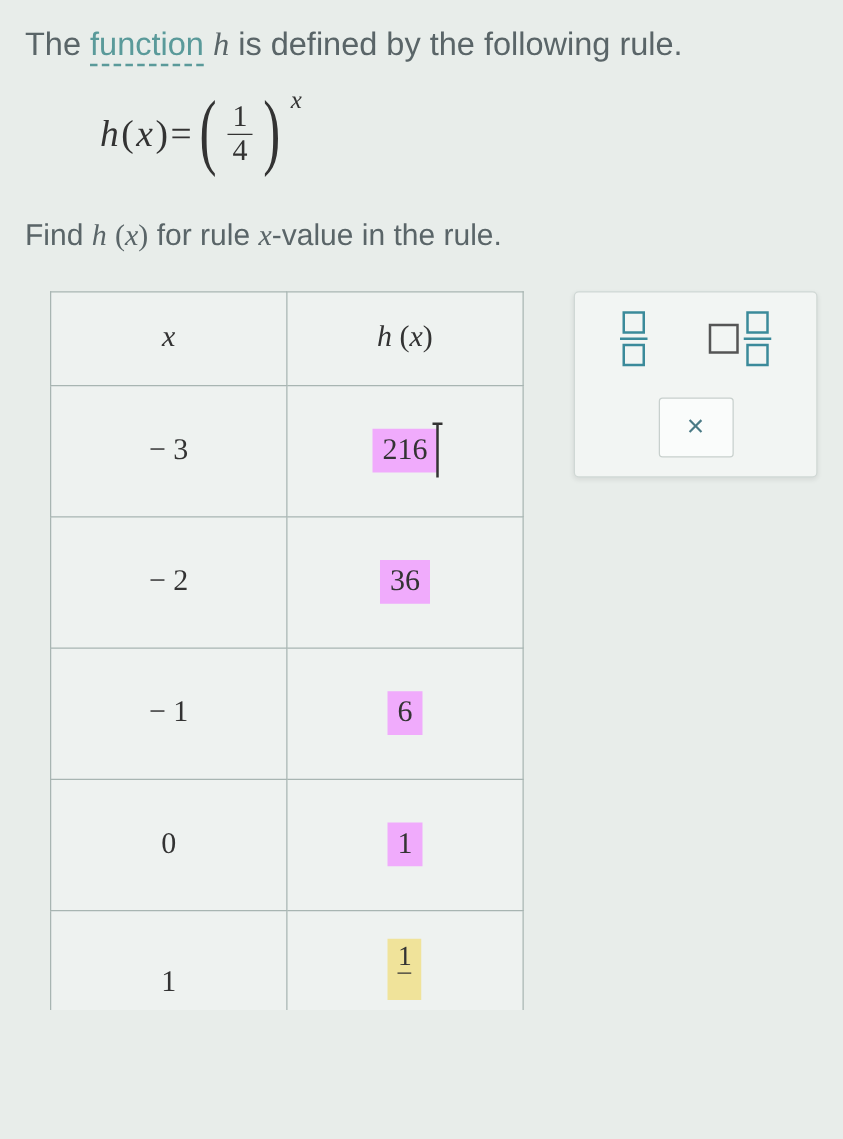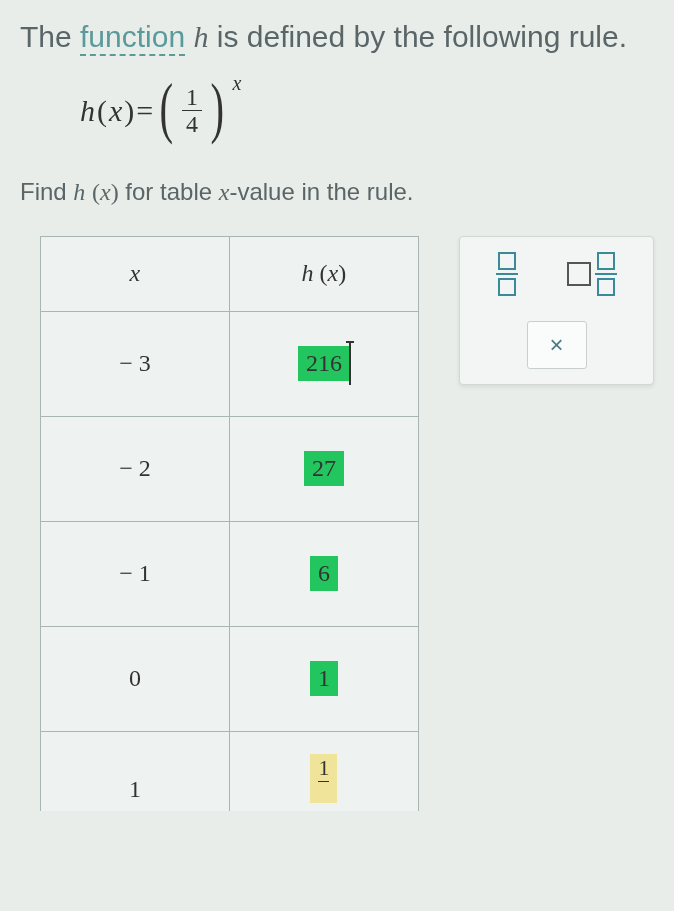--- a/index.html
+++ b/index.html
@@ -7,21 +7,21 @@
     margin: 0;
     padding: 20px 20px 0 20px;
     font-family: Arial, Helvetica, sans-serif;
     background: #e8edea;
     color: #4a5558;
     width: 674px;
     height: 911px;
     overflow: hidden;
   }
   .intro {
-    font-size: 30px;
+    font-size: 26px;
     color: #5a6568;
     margin-bottom: 30px;
   }
   .func-link {
     color: #5a9a9a;
     border-bottom: 2px dashed #5a9a9a;
     padding-bottom: 1px;
   }
   .math-i { font-style: italic; font-family: 'Times New Roman', serif; }
   .formula {
@@ -92,21 +92,21 @@
     font-style: italic;
   }
   table.vals td {
     width: 190px;
     height: 105px;
     font-size: 24px;
   }
   table.vals tr.last td { height: 80px; border-bottom: none; vertical-align: bottom; padding-bottom: 8px;}
   .ansbox {
     display: inline-block;
-    background: #22c55e;
+    background: #f0abfc;
     padding: 4px 8px;
     font-size: 24px;
     position: relative;
   }
   .ansbox.active::after {
     content: '';
     position: absolute;
     right: -1px;
     top: -4px;
     width: 1.5px;
@@ -210,41 +210,41 @@
     <span class="num">1</span>
     <span class="bar"></span>
     <span class="den">4</span>
   </span>
   <span class="paren">)</span>
   <span class="exp">x</span>
 </div>
 
 <div class="instruction">
   <span>Find </span><span class="math-i">h</span>
-  <span class="hx-paren math-i" style="font-style:normal">(</span><span class="math-i">x</span><span class="hx-paren math-i" style="font-style:normal">)</span><span> for table </span><span class="math-i">x</span><span>-value in the rule.</span>
+  <span class="hx-paren math-i" style="font-style:normal">(</span><span class="math-i">x</span><span class="hx-paren math-i" style="font-style:normal">)</span><span> for rule </span><span class="math-i">x</span><span>-value in the rule.</span>
 </div>
 
 <div class="content-row">
 
 <table class="vals">
   <tbody>
         <tr>
     <th>x</th>
     <th>
       <span>h</span>
       <span style="font-style:normal">(</span><span>x</span><span style="font-style:normal">)</span>
     </th>
   </tr>
   <tr>
     <td>− 3</td>
     <td><span class="ansbox active">216</span></td>
   </tr>
   <tr>
     <td>− 2</td>
-    <td><span class="ansbox">27</span></td>
+    <td><span class="ansbox">36</span></td>
   </tr>
   <tr>
     <td>− 1</td>
     <td><span class="ansbox">6</span></td>
   </tr>
   <tr>
     <td>0</td>
     <td><span class="ansbox">1</span></td>
   </tr>
   <tr class="last">

